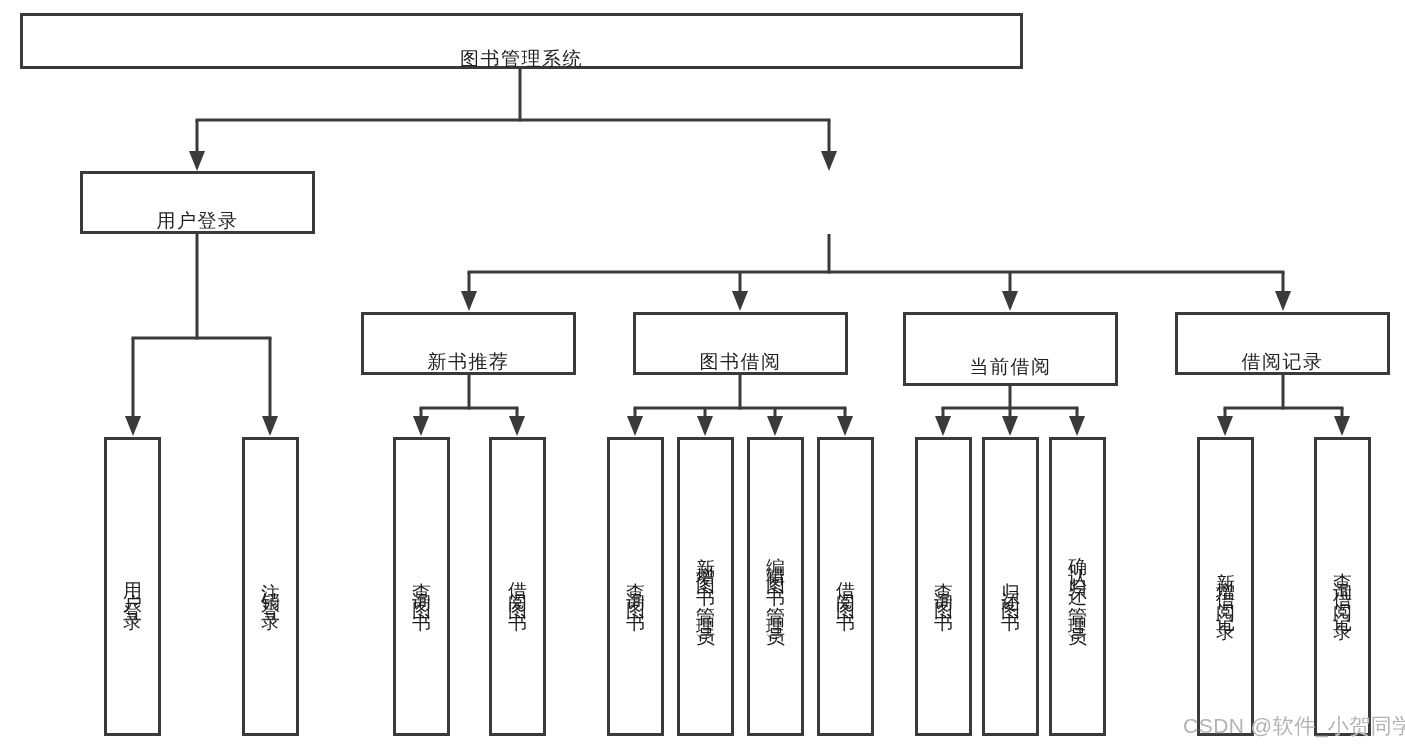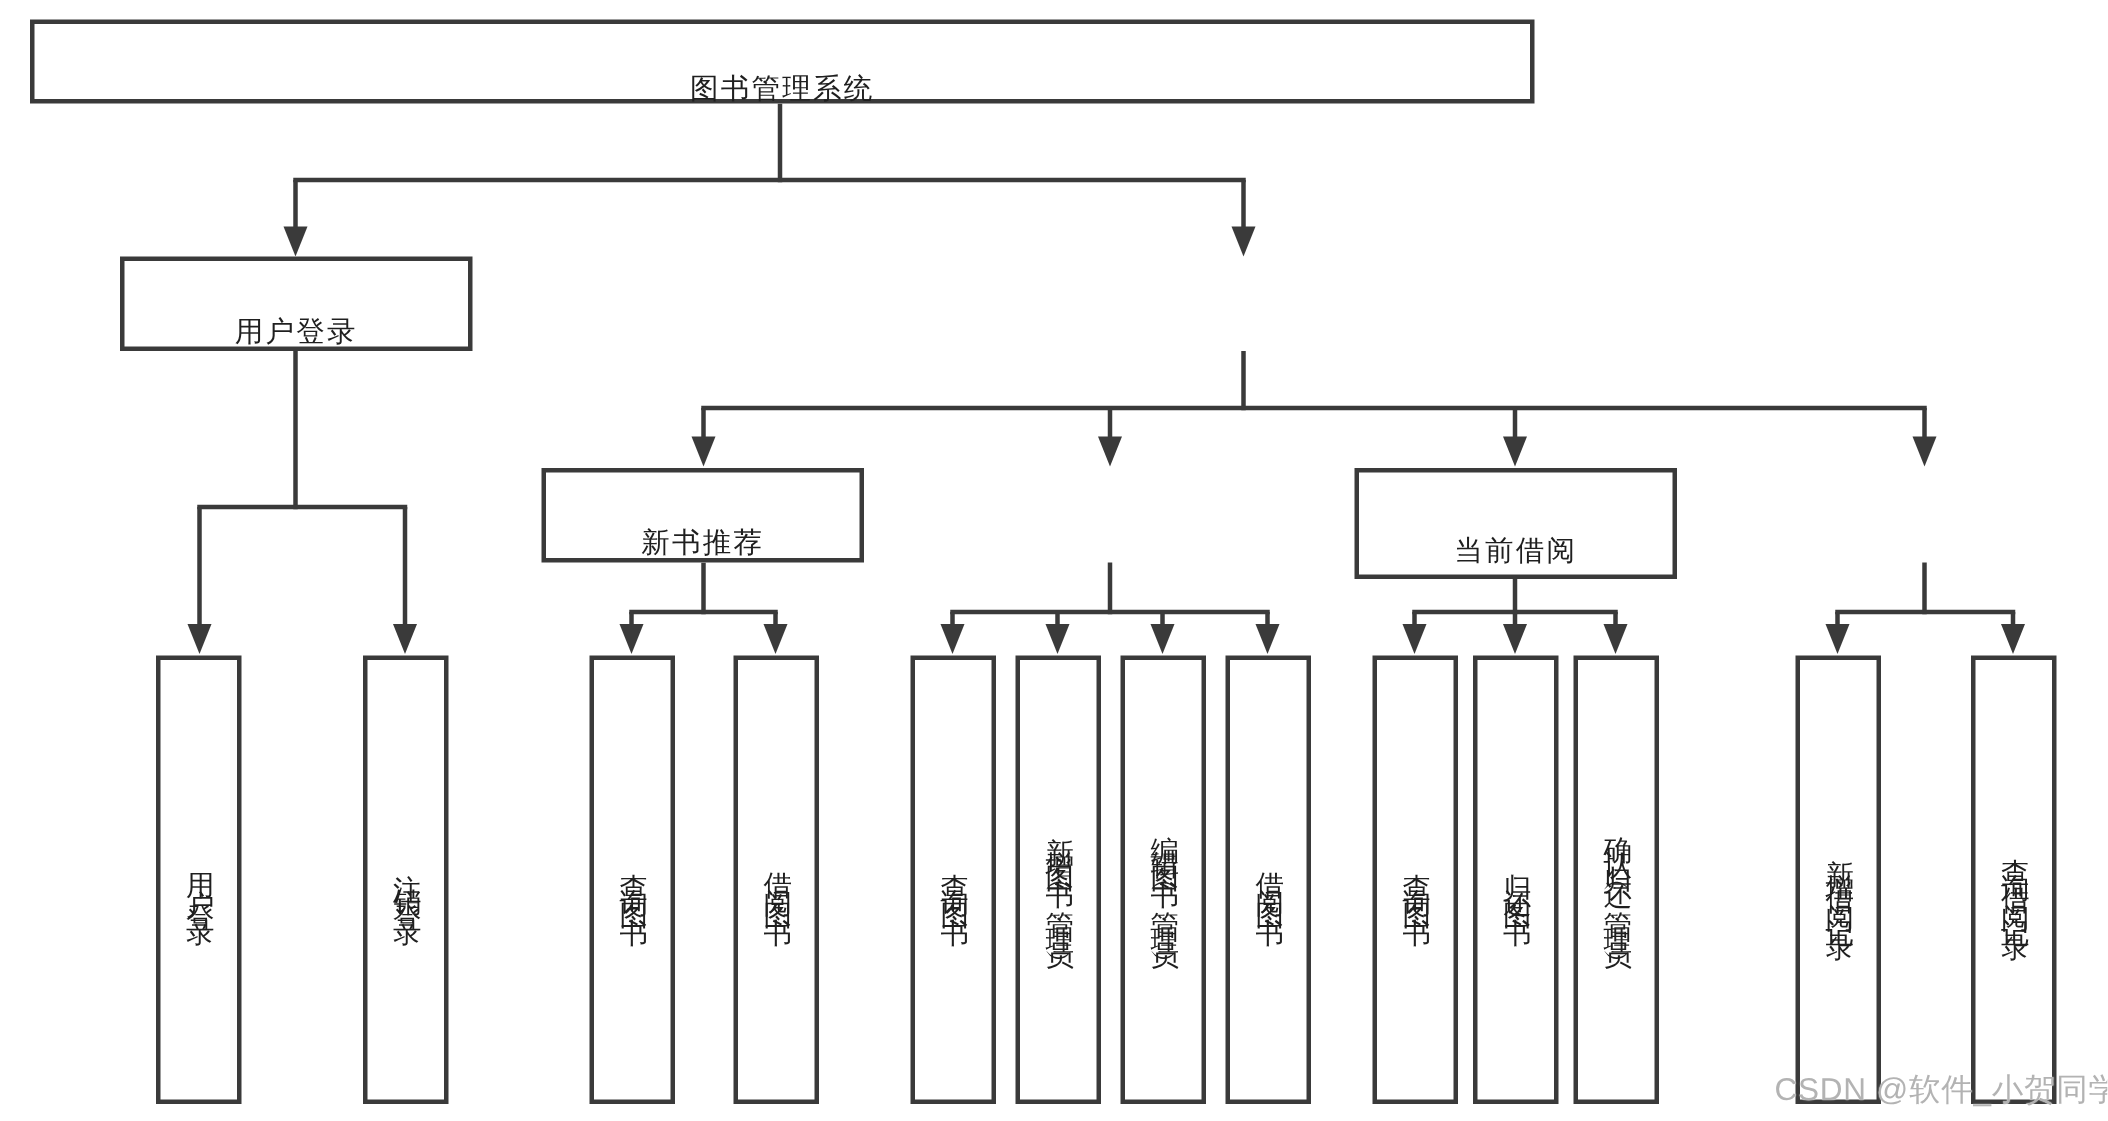--- a/index.html
+++ b/index.html
@@ -112,22 +112,28 @@
     <span class="h-label">图书管理系统</span>
   </div>
 
   <div class="node" style="left:80px;top:171px;width:235px;height:63px;">
     <span class="h-label">用户登录</span>
   </div>
 
   <div class="node" style="left:361px;top:312px;width:215px;height:63px;">
     <span class="h-label">新书推荐</span>
   </div>
+  <div class="node" style="left:633px;top:312px;width:215px;height:63px;">
+    <span class="h-label">图书借阅</span>
+  </div>
   <div class="node" style="left:903px;top:312px;width:215px;height:74px;">
     <span class="h-label">当前借阅</span>
+  </div>
+  <div class="node" style="left:1175px;top:312px;width:215px;height:63px;">
+    <span class="h-label">借阅记录</span>
   </div>
 
   <div class="node" style="left:104px;top:437px;width:57px;height:299px;">
     <span class="v-label">用户登录</span>
   </div>
   <div class="node" style="left:242px;top:437px;width:57px;height:299px;">
     <span class="v-label">注销登录</span>
   </div>
 
   <div class="node" style="left:393px;top:437px;width:57px;height:299px;">

